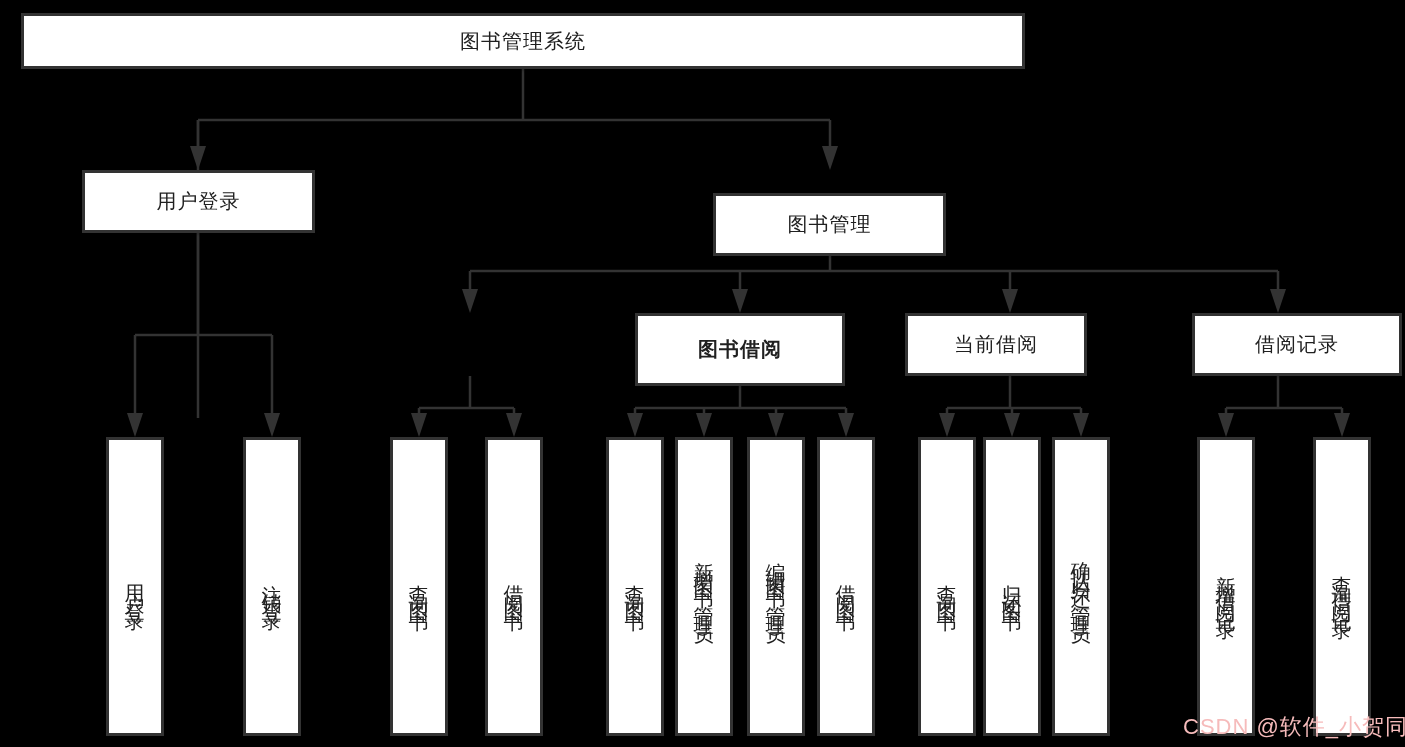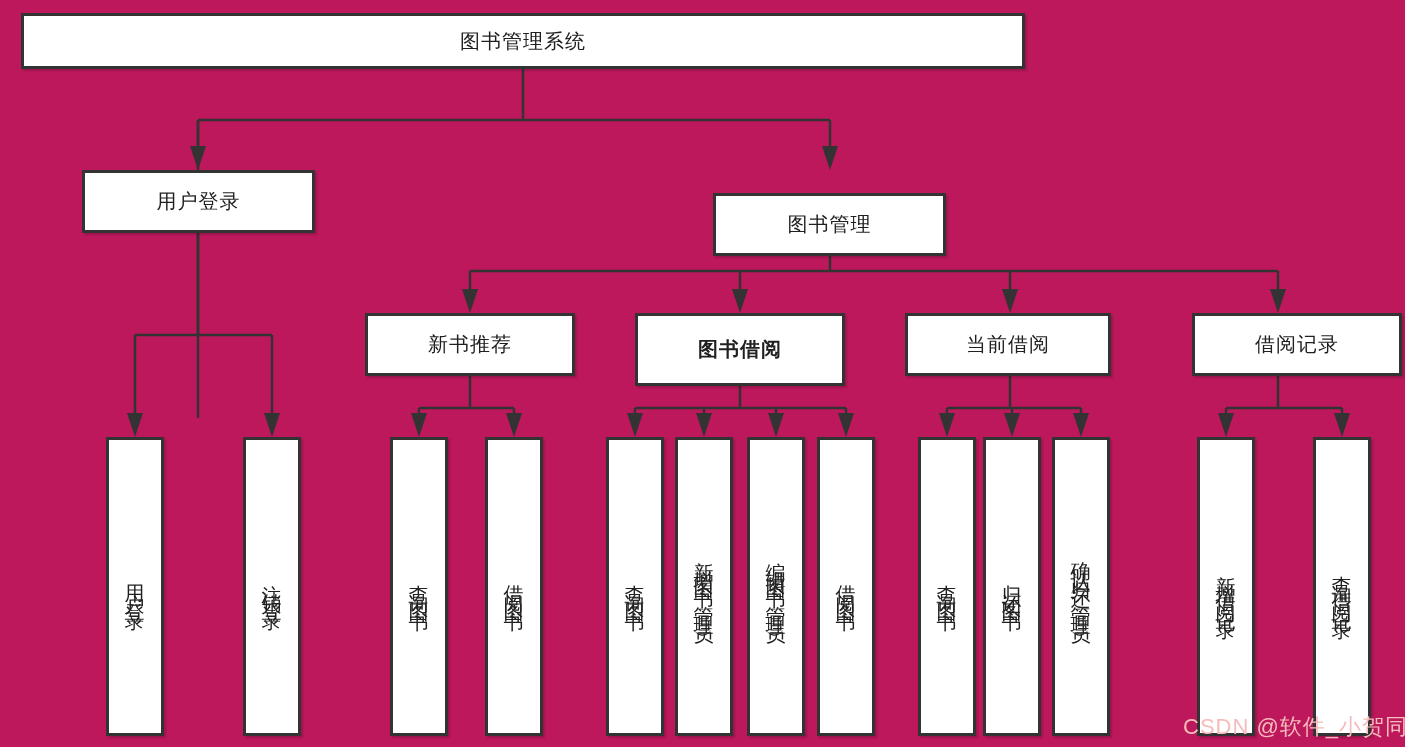--- a/index.html
+++ b/index.html
@@ -5,21 +5,21 @@
   html, body {
     margin: 0;
     padding: 0;
     background: #ffffff;
     font-family: "Liberation Sans", "DejaVu Sans", sans-serif;
   }
   .stage {
     position: relative;
     width: 1405px;
     height: 747px;
-    background: #be185d;
+    background: #000000;
     overflow: hidden;
   }
   .wires {
     position: absolute;
     left: 0;
     top: 0;
     width: 1405px;
     height: 747px;
     pointer-events: none;
   }
@@ -102,23 +102,22 @@
       <polygon points="1218,413 1234,413 1226,437"></polygon>
       <polygon points="1334,413 1350,413 1342,437"></polygon>
     </g>
   </svg>
 
   <div class="node" style="left:21px; top:13px; width:1004px; height:56px;">图书管理系统</div>
 
   <div class="node" style="left:82px; top:170px; width:233px; height:63px;">用户登录</div>
   <div class="node" style="left:713px; top:170px; width:233px; height:63px;margin-top:23px;">图书管理</div>
 
-  <div class="node" style="left:365px; top:313px; width:210px; height:63px;">新书推荐</div>
   <div class="node" style="left:635px; top:313px; width:210px; height:73px;font-weight:bold;">图书借阅</div>
-  <div class="node" style="left:905px; top:313px; width:206px; height:63px;">当前借阅</div>
+  <div class="node" style="left:905px; top:313px; width:182px; height:63px;">当前借阅</div>
   <div class="node" style="left:1173px; top:313px; width:210px; height:63px;margin-left:19px;">借阅记录</div>
 
   <div class="node leaf" style="left:106px; top:437px; width:58px; height:299px;">用户登录</div>
   <div class="node leaf" style="left:243px; top:437px; width:58px; height:299px;">注销登录</div>
 
   <div class="node leaf" style="left:390px; top:437px; width:58px; height:299px;">查询图书</div>
   <div class="node leaf" style="left:485px; top:437px; width:58px; height:299px;">借阅图书</div>
 
   <div class="node leaf" style="left:606px; top:437px; width:58px; height:299px;">查询图书</div>
   <div class="node leaf" style="left:675px; top:437px; width:58px; height:299px;">新增图书（管理员）</div>

